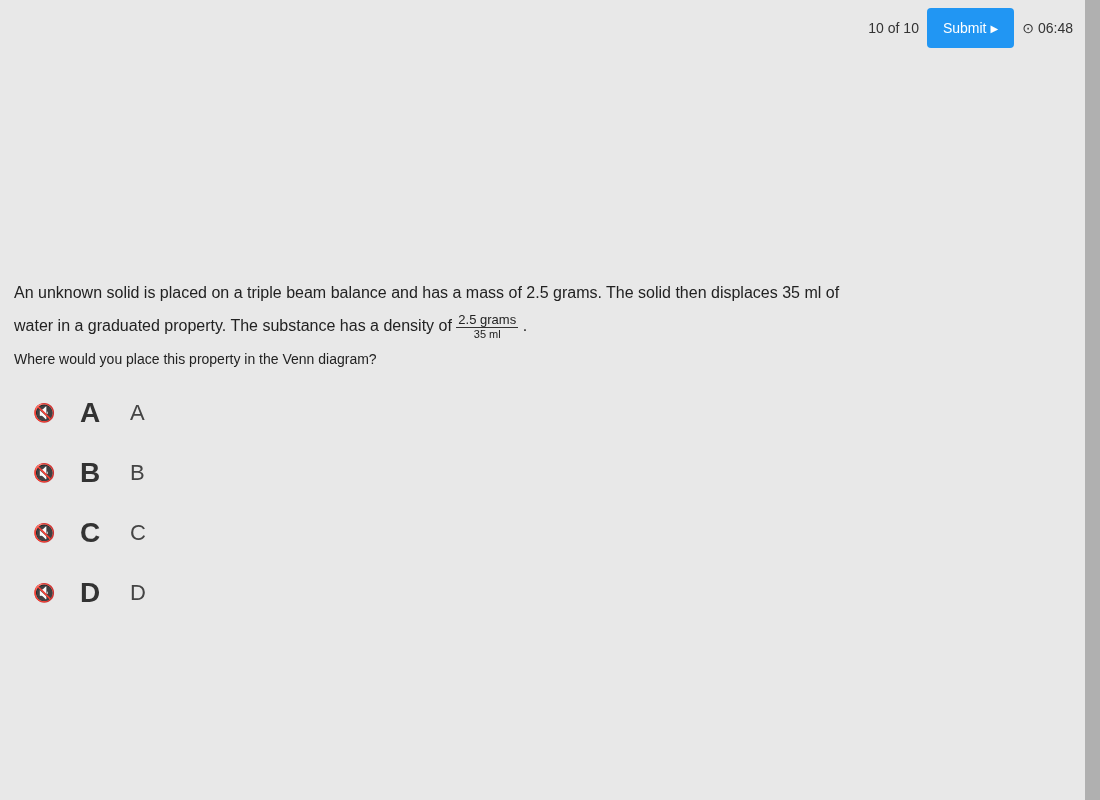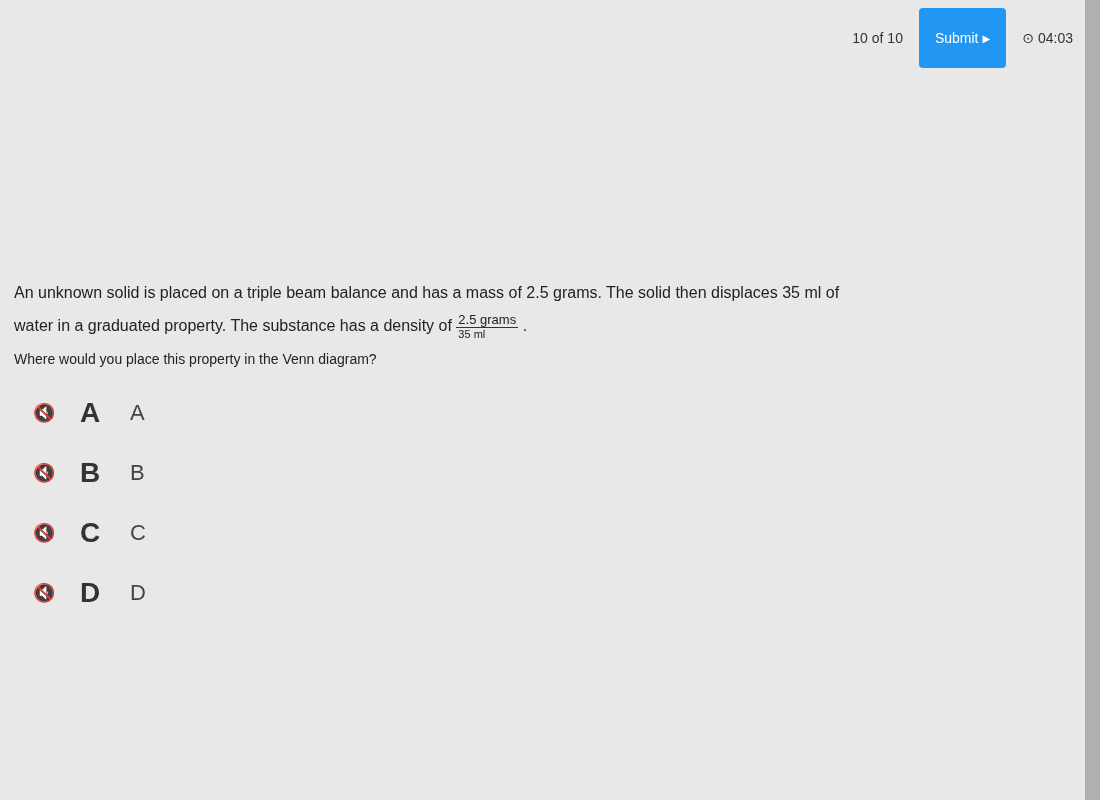--- a/index.html
+++ b/index.html
@@ -12,34 +12,34 @@
       position: relative;
     }
 
     
     .top-bar {
       position: absolute;
       top: 0;
       right: 0;
       display: flex;
       align-items: center;
-      gap: 16px;
+      gap: 8px;
       padding: 8px 12px;
       background: transparent;
       z-index: 10;
     }
     .question-count {
       font-size: 14px;
       color: #333;
     }
     .submit-btn {
       background: #2196F3;
       color: white;
       border: none;
-      padding: 22px 16px;
+      padding: 12px 16px;
       border-radius: 4px;
       font-size: 14px;
       cursor: pointer;
       display: flex;
       align-items: center;
       gap: 4px;
     }
     .submit-btn::after {
       content: '▶';
       font-size: 10px;
@@ -74,21 +74,21 @@
     .question-text {
       font-size: 16px;
       color: #222;
       line-height: 1.6;
       margin-bottom: 6px;
     }
 
     .fraction {
       display: inline-flex;
       flex-direction: column;
-      align-items: flex-start;
+      align-items: center;
       vertical-align: middle;
       font-size: 13px;
       line-height: 1.2;
     }
     .fraction .numerator {
       border-bottom: 1px solid #333;
       padding: 0 2px;
       font-size: 13px;
     }
     .fraction .denominator {
@@ -152,21 +152,21 @@
 </head>
 <body>
 
 <div class="content">
 
   <div class="top-bar">
     <span class="question-count">10 of 10</span>
     <button class="submit-btn">Submit</button>
     <span class="timer">
       <span class="timer-icon">⊙</span>
-      <span>04:03</span>
+      <span>06:48</span>
     </span>
   </div>
 
 
   <style></style>
 
   <div class="question-area" style="margin-top:270px;padding-left:14px;">
     <div class="question-text">
       <span>An unknown solid is placed on a triple beam balance and has a mass of 2.5 grams. The solid then displaces 35 ml of</span>
     </div>

